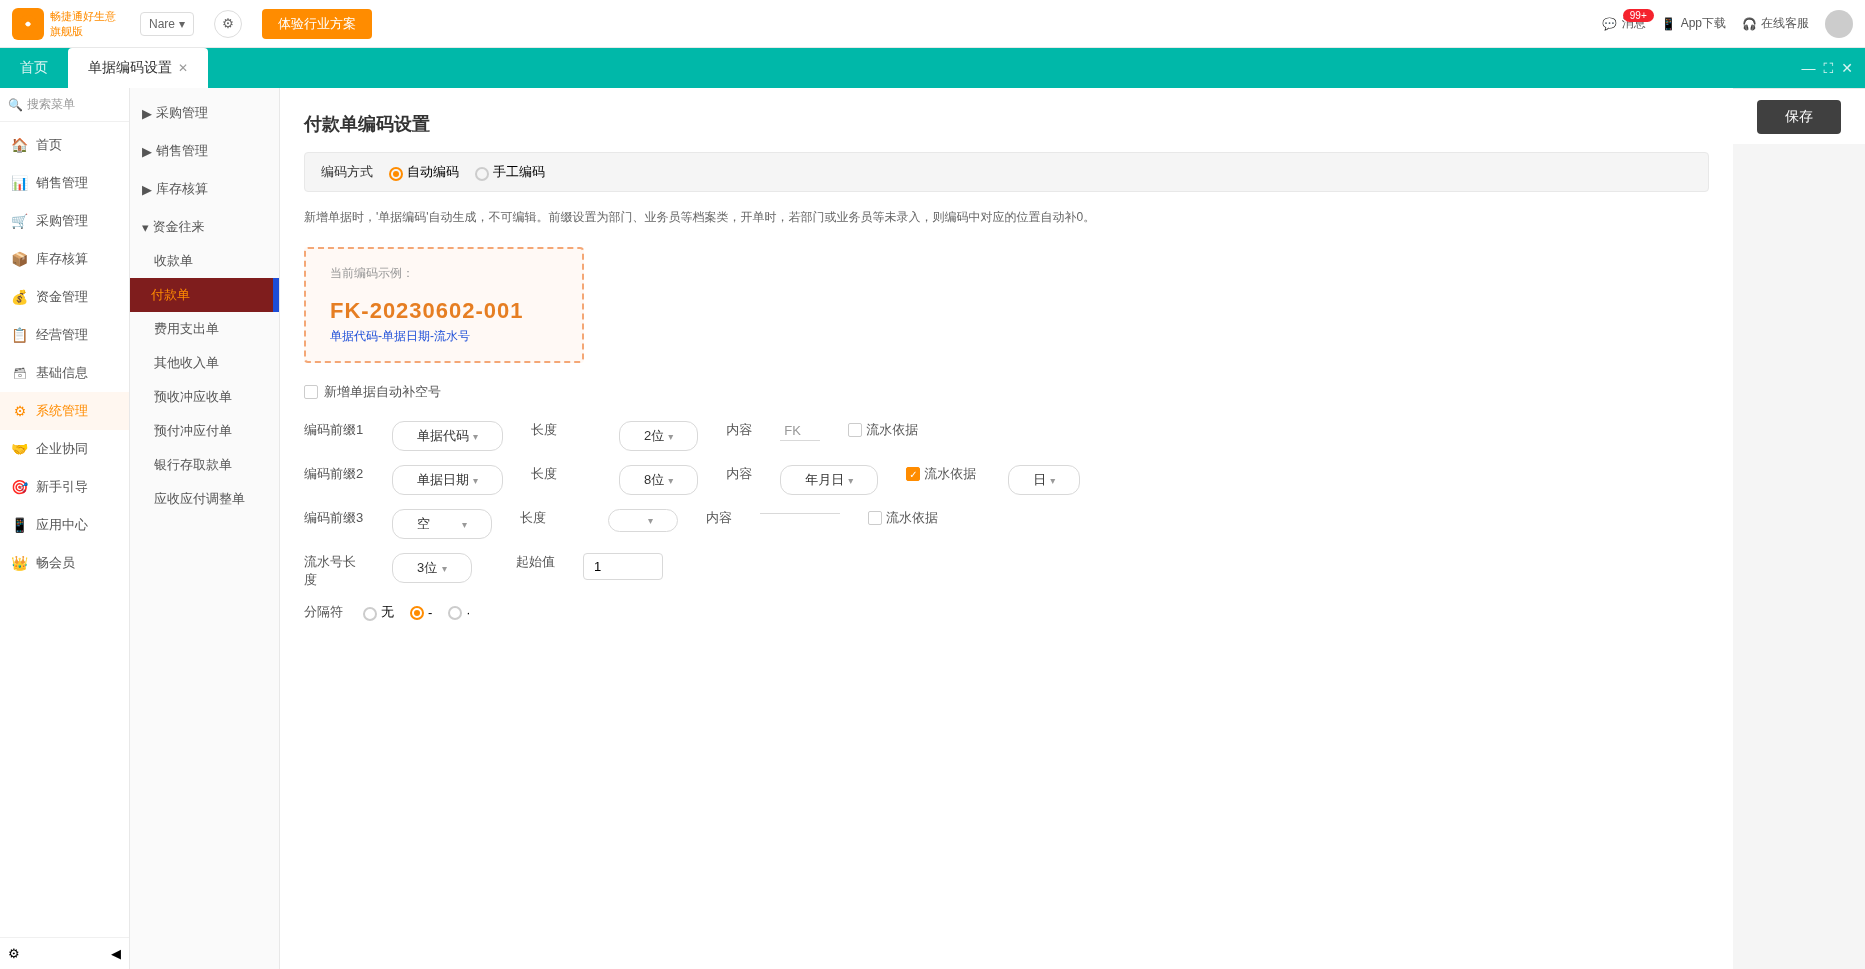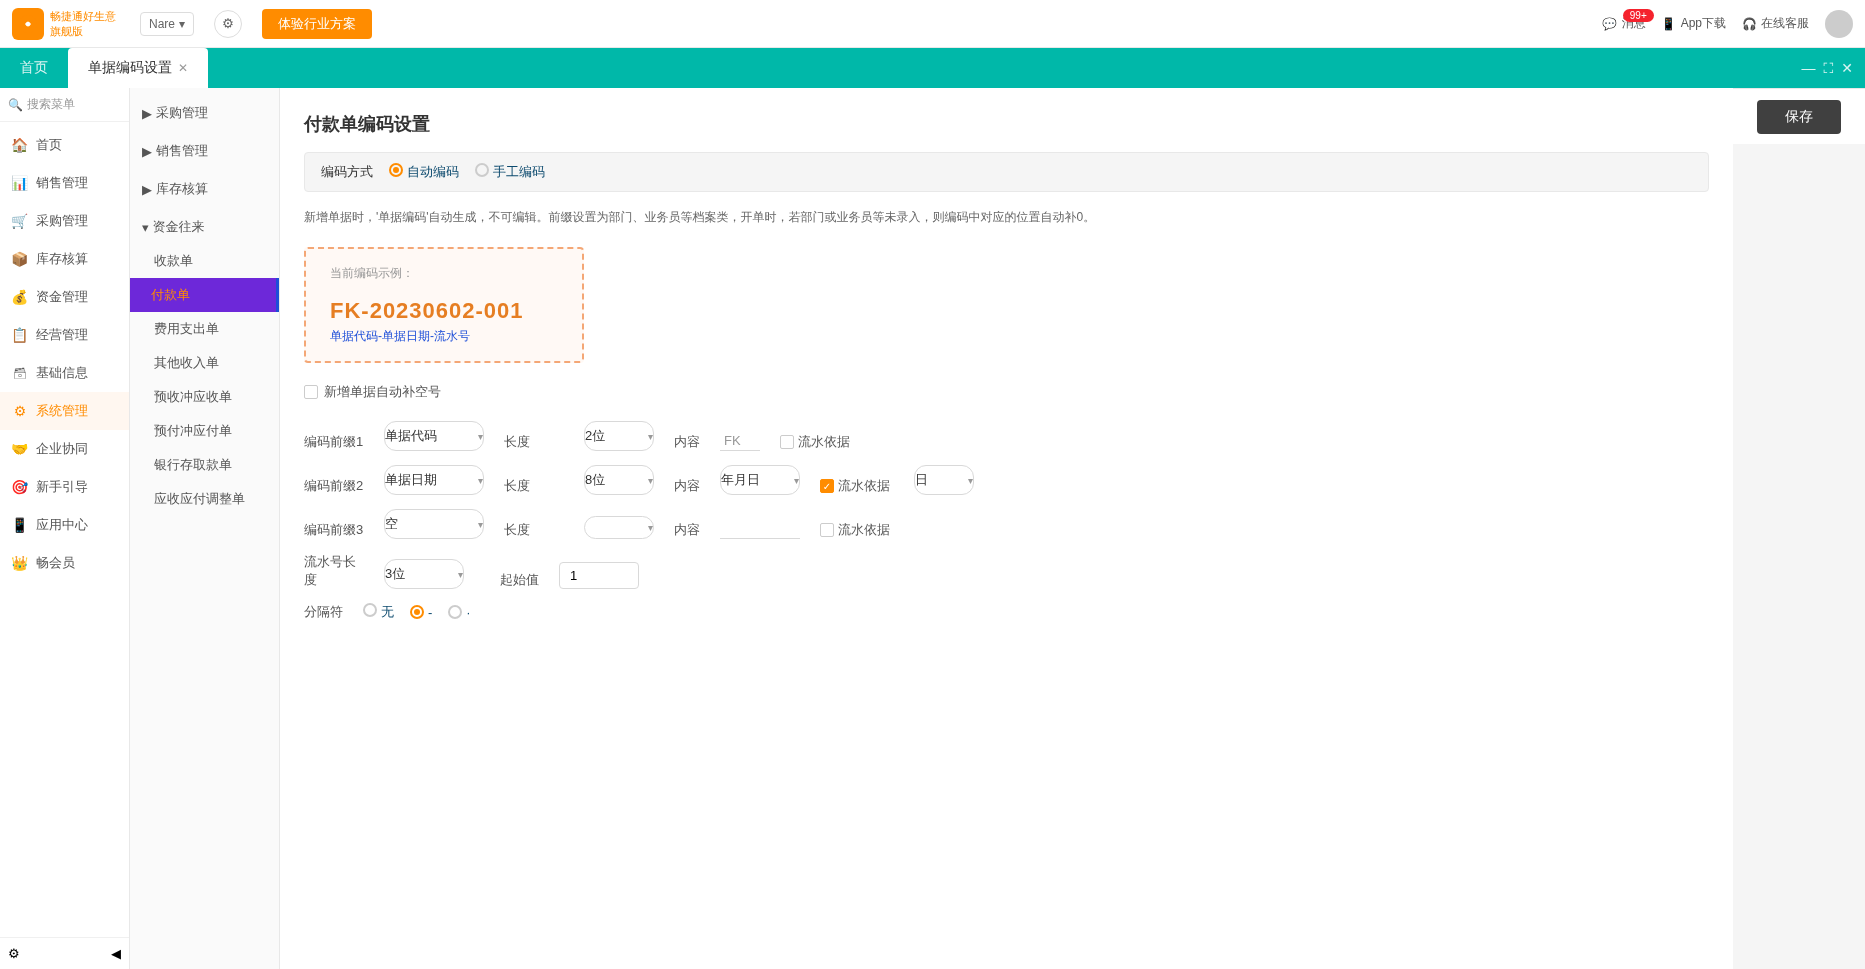--- a/index.html
+++ b/index.html
@@ -231,22 +231,22 @@
     }
     .sub-sidebar-item {
       padding: 8px 12px 8px 24px;
       font-size: 13px;
       color: #555;
       cursor: pointer;
       display: block;
     }
     .sub-sidebar-item.active {
       color: #ff8c00;
-      background: #6d28d9;
-      border-right: 3px solid #1d4ed8;
+      background: #7f1d1d;
+      border-right: 6px solid #1d4ed8;
       padding-left: 21px;
     }
 
     
     .content-area {
       flex: 1;
       overflow-y: auto;
       padding: 24px;
       background: #fff;
     }
@@ -271,24 +271,24 @@
       color: #333;
       margin-right: 8px;
     }
     .radio-group {
       display: flex;
       align-items: center;
       gap: 16px;
     }
     .radio-item {
       display: flex;
-      align-items: flex-start;
+      align-items: flex-end;
       gap: 4px;
       font-size: 13px;
-      color: #0c4a6e;
+      color: #000000;
       cursor: pointer;
     }
     .radio-circle {
       width: 14px;
       height: 14px;
       border-radius: 50%;
       border: 2px solid #ccc;
       display: flex;
       align-items: center;
       justify-content: center;
@@ -344,34 +344,34 @@
       align-items: center;
       gap: 6px;
       margin-bottom: 20px;
       font-size: 13px;
       color: #555;
     }
 
     
     .form-row {
       display: flex;
-      align-items: flex-end;
-      gap: 20px;
+      align-items: flex-start;
+      gap: 28px;
       margin-bottom: 14px;
     }
     .form-label {
       width: 60px;
       font-size: 13px;
       color: #555;
       flex-shrink: 0;
     }
     .form-select {
       border: 1px solid #d9d9d9;
       border-radius: 12px;
-      padding: 5px 0;
+      padding: 5px 24px;
       font-size: 13px;
       color: #333;
       background: #fff;
       cursor: pointer;
       display: flex;
       align-items: center;
       gap: 4px;
       min-width: 90px;
     }
     .form-select-arrow {

